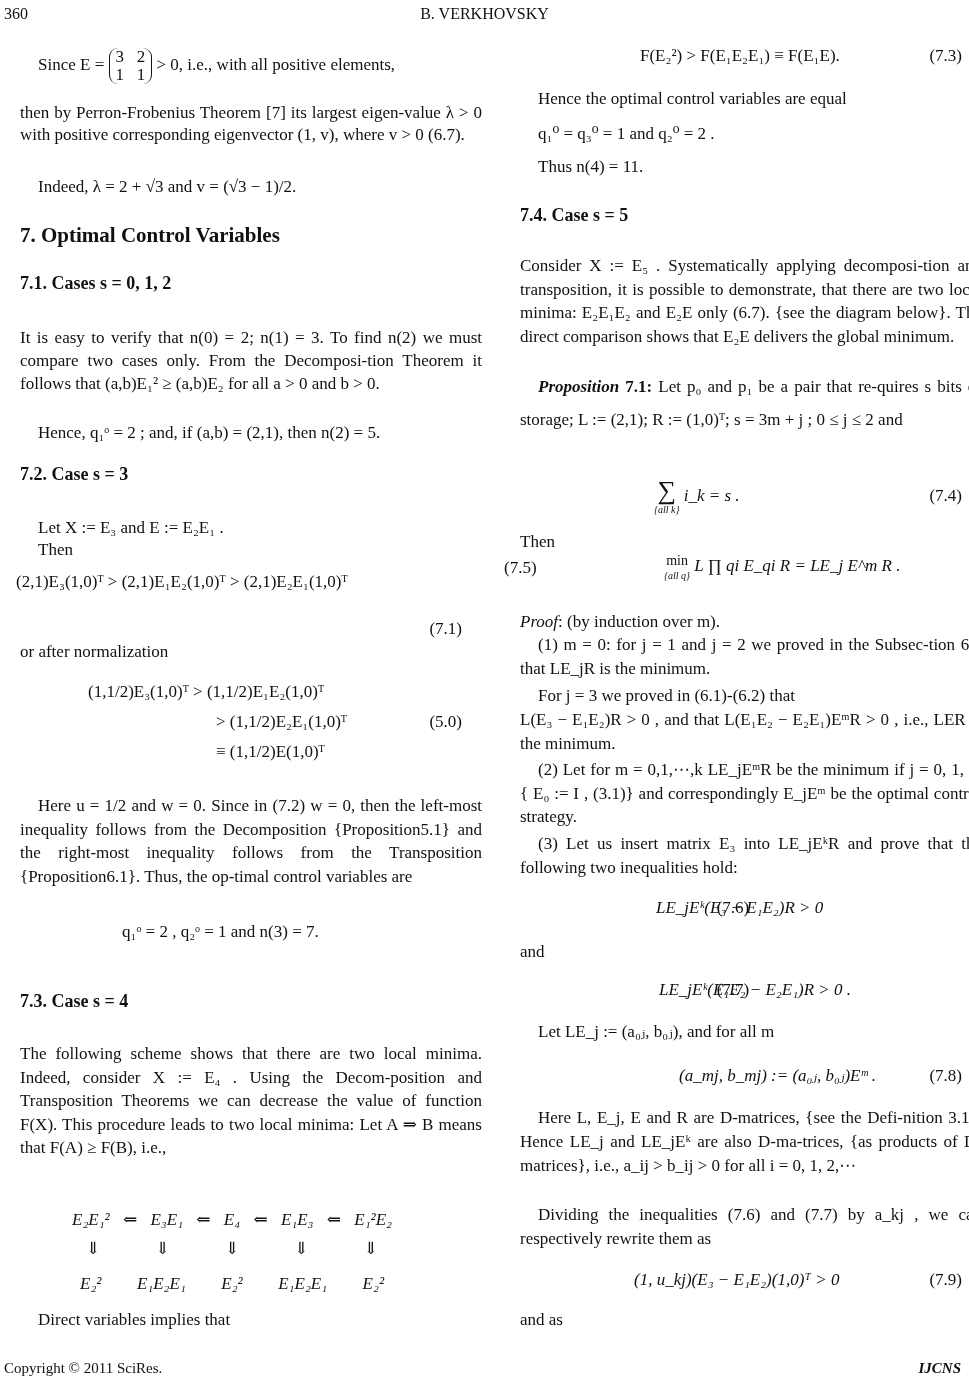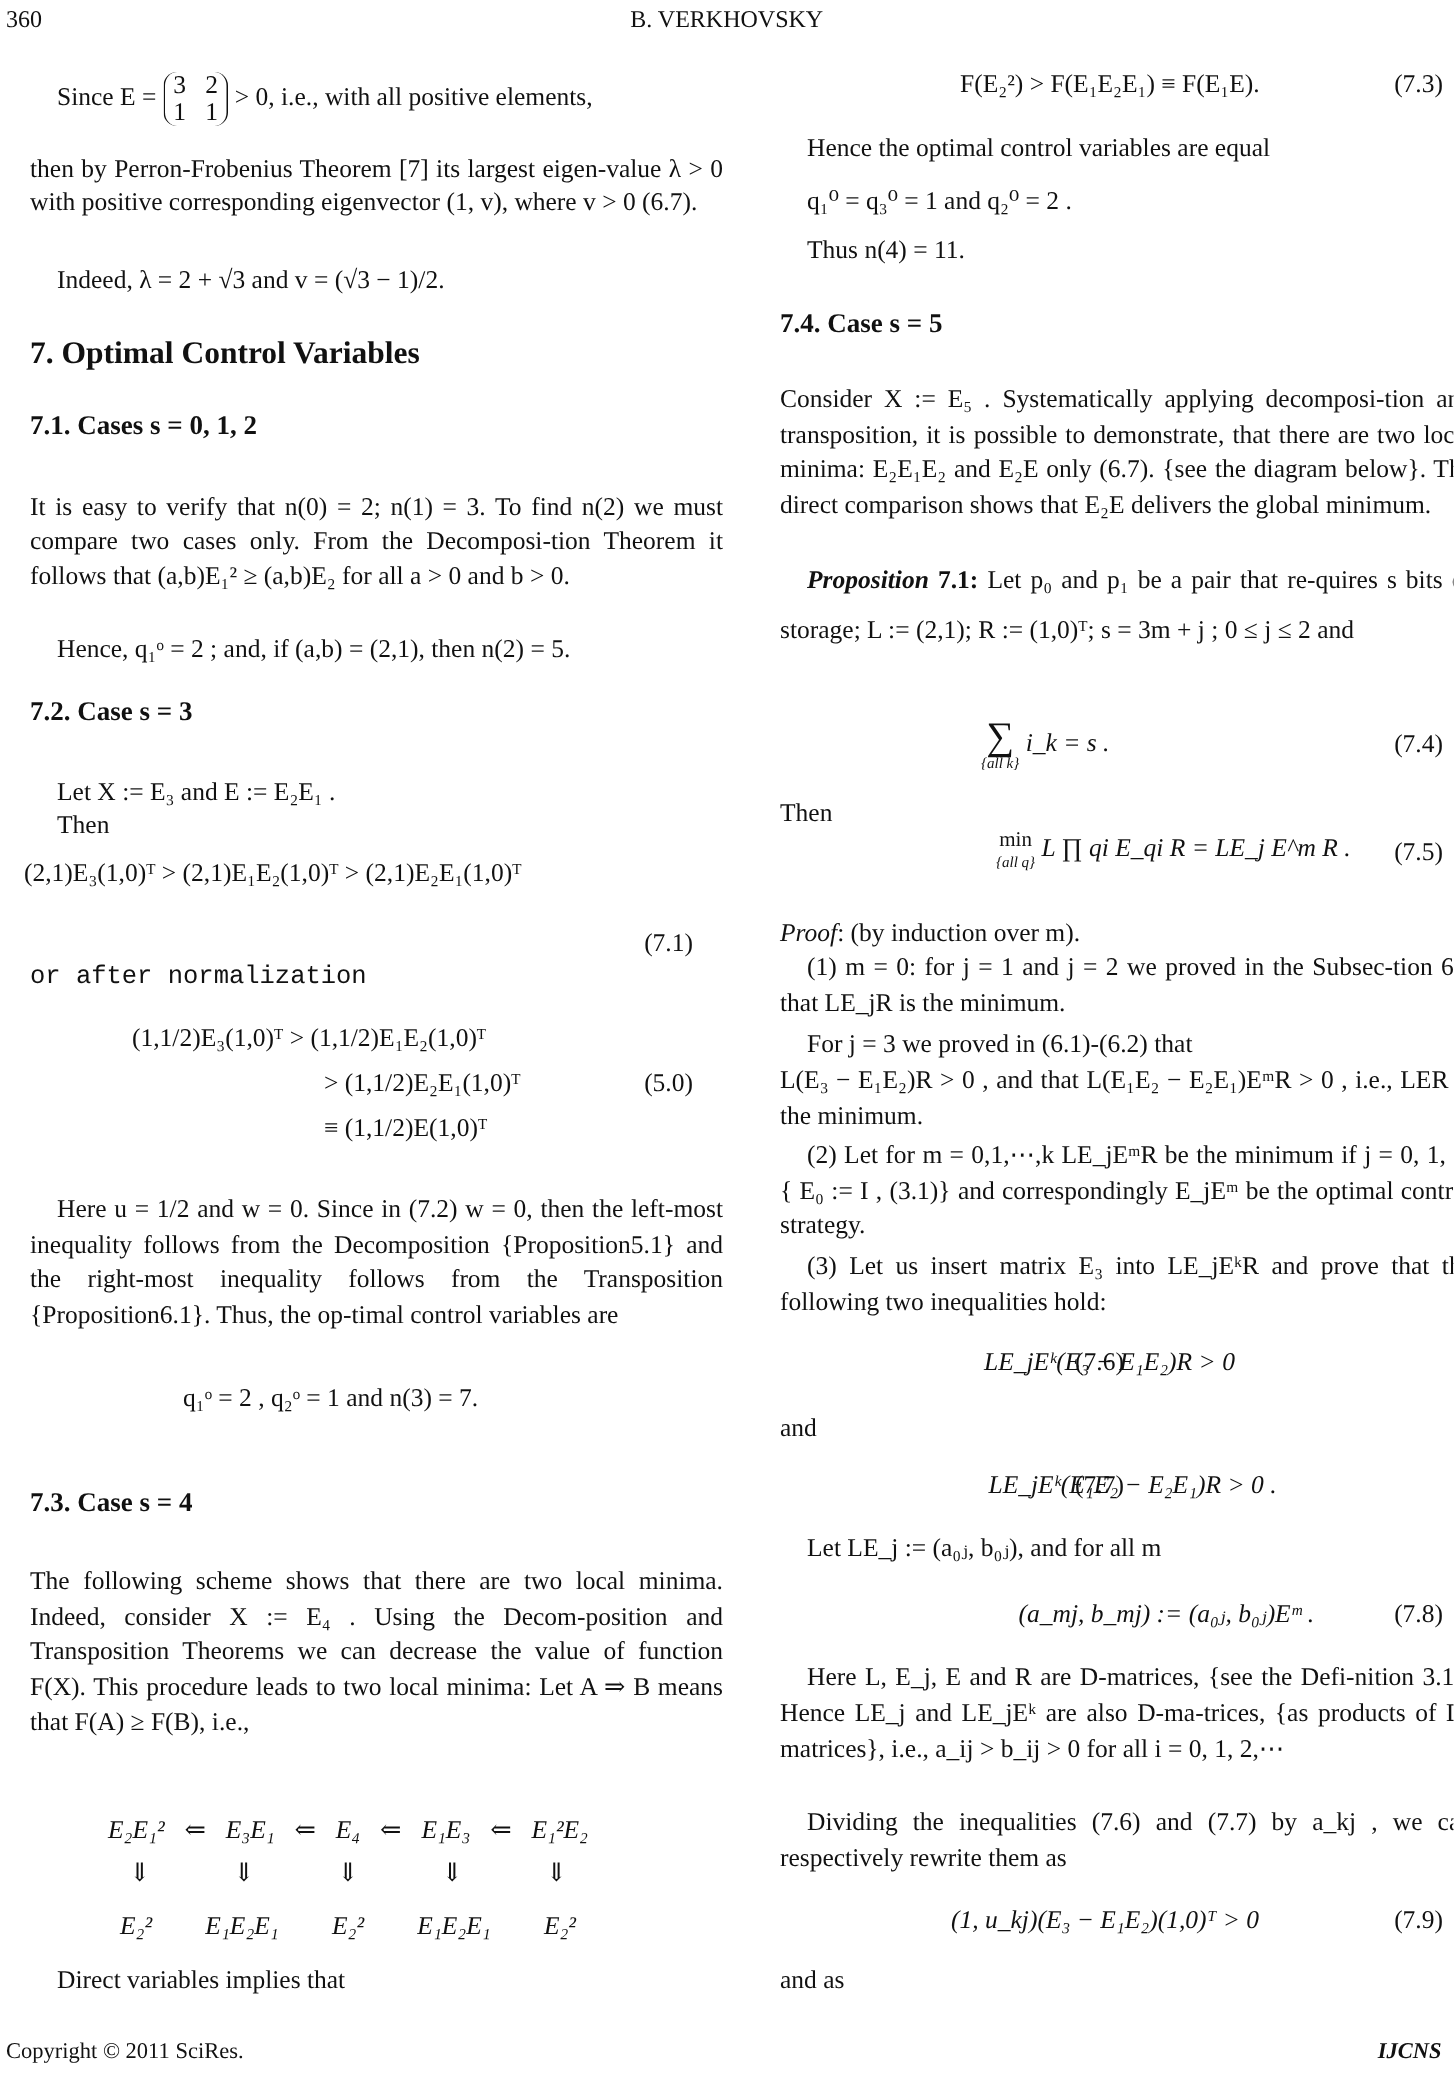--- a/index.html
+++ b/index.html
@@ -51,21 +51,21 @@
 
   <div class="p h2" style="top:272px;">7.1. Cases s = 0, 1, 2</div>
   <div class="p" style="top:326px;line-height:23px;">It is easy to verify that n(0) = 2; n(1) = 3. To find n(2) we must compare two cases only. From the Decomposi-tion Theorem it follows that (a,b)E₁² ≥ (a,b)E₂ for all a &gt; 0 and b &gt; 0.</div>
   <div class="p ind" style="top:421px;">Hence, q₁ᵒ = 2 ; and, if (a,b) = (2,1), then n(2) = 5.</div>
 
   <div class="p h2" style="top:463px;">7.2. Case s = 3</div>
   <div class="p ind" style="top:516px;">Let X := E₃ and E := E₂E₁ .</div>
   <div class="p ind" style="top:538px;">Then</div>
   <div class="eq" style="top:570px;left:12px;">(2,1)E₃(1,0)ᵀ &gt; (2,1)E₁E₂(1,0)ᵀ &gt; (2,1)E₂E₁(1,0)ᵀ</div>
   <div class="eq" style="top:617px;left:0;width:458px;text-align:right;">(7.1)</div>
-  <div class="p" style="top:640px;font-family:Liberation Mono, monospace;">or after normalization</div>
+  <div class="p" style="top:640px;">or after normalization</div>
   <div class="eq" style="top:680px;left:84px;">(1,1/2)E₃(1,0)ᵀ &gt; (1,1/2)E₁E₂(1,0)ᵀ</div>
   <div class="eq" style="top:710px;left:212px;">&gt; (1,1/2)E₂E₁(1,0)ᵀ</div>
   <div class="eq" style="top:710px;left:0;width:458px;text-align:right;">(5.0)</div>
   <div class="eq" style="top:740px;left:212px;">≡ (1,1/2)E(1,0)ᵀ</div>
   <div class="p ind" style="top:794px;line-height:23.5px;">Here u = 1/2 and w = 0. Since in (7.2) w = 0, then the left-most inequality follows from the Decomposition {Proposition5.1} and the right-most inequality follows from the Transposition {Proposition6.1}. Thus, the op-timal control variables are</div>
   <div class="eq" style="top:920px;left:118px;text-align:right;">q₁ᵒ = 2 ,  q₂ᵒ = 1 and n(3) = 7.</div>
 
   <div class="p h2" style="top:990px;">7.3. Case s = 4</div>
   <div class="p" style="top:1042px;line-height:23.5px;">The following scheme shows that there are two local minima. Indeed, consider X := E₄ . Using the Decom-position and Transposition Theorems we can decrease the value of function F(X). This procedure leads to two local minima: Let A ⇒ B means that F(A) ≥ F(B), i.e.,</div>
 
@@ -119,21 +119,21 @@
     <span class="sum"><span class="big">∑</span><span class="lim">{all k}</span></span>
     <span class="m">i_k = s .</span>
   </div>
   <div class="eq" style="top:484px;left:0;width:458px;text-align:right;">(7.4)</div>
 
   <div class="p" style="top:530px;">Then</div>
   <div class="eq" style="top:552px;left:160px;">
     <span class="sum"><span style="display:block;font-size:14px;line-height:18px;">min</span><span class="lim">{all q}</span></span>
     <span class="m">L ∏ qi E_qi R = LE_j E^m R .</span>
   </div>
-  <div class="eq" style="top:556px;left:0;width:458px;text-align:right;">(7.5)</div>
+  <div class="eq" style="top:556px;left:0;width:458px;">(7.5)</div>
 
   <div class="p" style="top:610px;">
     <i>Proof</i><span>: (by induction over m).</span>
   </div>
   <div class="p ind" style="top:633px;line-height:23.5px;">(1) m = 0: for j = 1 and j = 2 we proved in the Subsec-tion 6.1 that LE_jR is the minimum.</div>
   <div class="p ind" style="top:684px;">For j = 3 we proved in (6.1)-(6.2) that</div>
   <div class="p" style="top:708px;line-height:24px;">L(E₃ − E₁E₂)R &gt; 0 , and that L(E₁E₂ − E₂E₁)EᵐR &gt; 0 , i.e., LER is the minimum.</div>
   <div class="p ind" style="top:758px;line-height:23.5px;">(2) Let for m = 0,1,⋯,k LE_jEᵐR be the minimum if j = 0, 1, 2; { E₀ := I , (3.1)} and correspondingly E_jEᵐ be the optimal control strategy.</div>
   <div class="p ind" style="top:832px;line-height:23.5px;">(3) Let us insert matrix E₃ into LE_jEᵏR and prove that the following two inequalities hold:</div>
 

